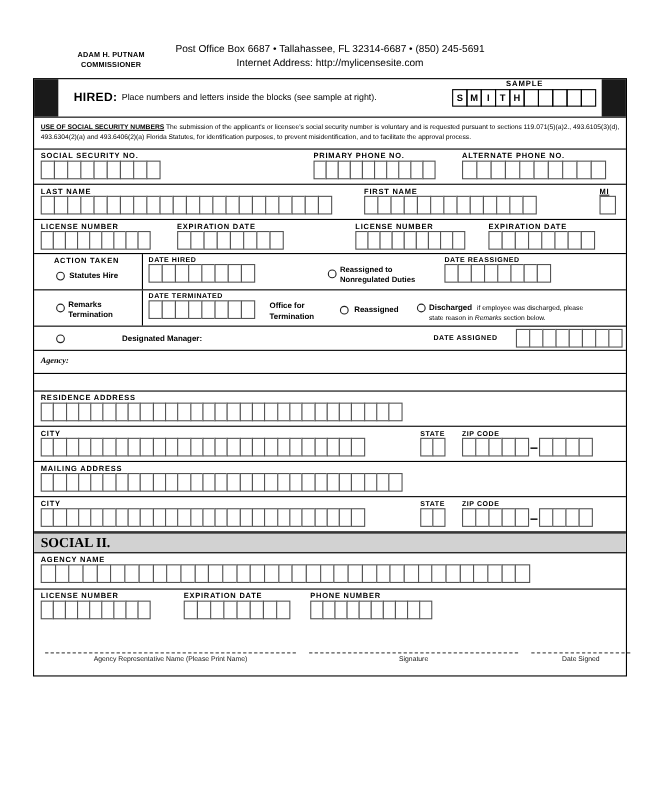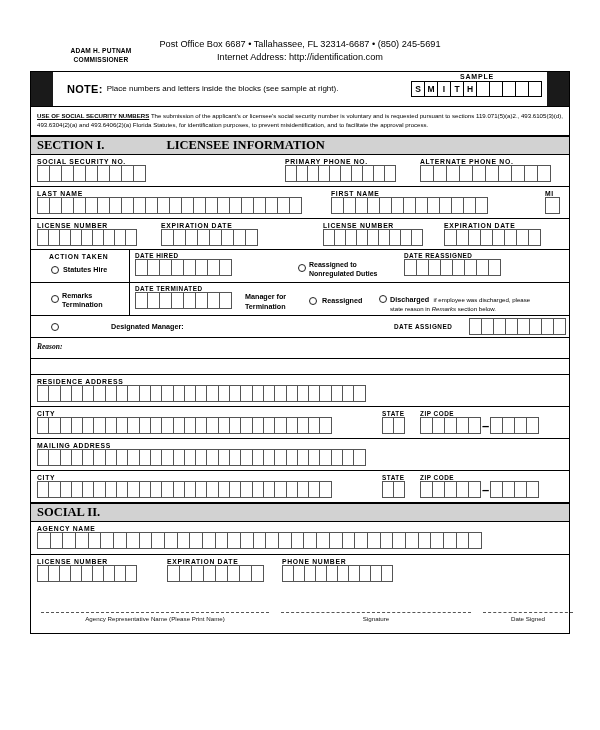--- a/index.html
+++ b/index.html
@@ -86,34 +86,34 @@
   .sig span { display:block; text-align:center; font-size:6.2px; margin-top:2px; color:#111; }
 </style>
 </head>
 <body>
 
 <div class="page">
 
   <div class="hdr">
     <div class="addr">
       <div>Post Office Box 6687 • Tallahassee, FL 32314-6687 • (850) 245-5691</div>
-      <div>Internet Address: http://identification.com</div>
+      <div>Internet Address: http://mylicensesite.com</div>
     </div>
     <div class="commissioner">
       <div>ADAM H. PUTNAM</div>
       <div>COMMISSIONER</div>
     </div>
   </div>
 
   <div class="form">
 
     <div class="note-row">
       <div class="blk"></div>
       <div class="note-mid">
-        <span class="note-label">NOTE:</span>
+        <span class="note-label">HIRED:</span>
         <span class="note-text">Place numbers and letters inside the blocks (see sample at right).</span>
         <div class="sample-wrap">
           <div class="sample-cap">SAMPLE</div>
           <div class="sample-boxes" id="sample-boxes">
               <div class="bx">S</div>
               <div class="bx">M</div>
               <div class="bx">I</div>
               <div class="bx">T</div>
               <div class="bx">H</div>
               <div class="bx"></div>
@@ -125,24 +125,20 @@
         </div>
       </div>
       <div class="blk"></div>
     </div>
 
     <div class="ssn-note">
       <u>USE OF SOCIAL SECURITY NUMBERS</u>
       <span>The submission of the applicant's or licensee's social security number is voluntary and is requested pursuant to sections 119.071(5)(a)2., 493.6105(3)(d), 493.6304(2)(a) and 493.6406(2)(a) Florida Statutes, for identification purposes, to prevent misidentification, and to facilitate the approval process.</span>
     </div>
 
-    <div class="sec-bar">
-      <span>SECTION I.</span>
-      <span class="sec-t2">LICENSEE INFORMATION</span>
-    </div>
 
     <div class="row" style="height:32px;">
       <div class="fld" style="left:6px; top:3px;">
         <div class="lbl">SOCIAL SECURITY NO.</div>
         <div class="cells">
             <div class="c" style="width:13px"></div>
             <div class="c" style="width:13px"></div>
             <div class="c" style="width:13px"></div>
             <div class="c" style="width:13px"></div>
             <div class="c" style="width:13px"></div>
@@ -355,21 +351,21 @@
             <div class="c" style="width:13px"></div>
             <div class="c" style="width:13px"></div>
             <div class="c" style="width:13px"></div>
             <div class="c" style="width:13px"></div>
             <div class="c" style="width:13px"></div>
             <div class="c" style="width:13px"></div>
             <div class="c" style="width:13px"></div>
           </div>
       </div>
       <div class="fld" style="left:214px; top:9px; font-size:7.2px; font-weight:bold; line-height:10px;">
-        <span style="display:block;">Manager for</span>
+        <span style="display:block;">Office for</span>
         <span style="display:block;">Termination</span>
       </div>
       <div class="fld" style="left:278px; top:13px; font-size:7.2px; font-weight:bold;">
         <span class="radio"></span>
         <span style="margin-left:3px;">Reassigned</span>
       </div>
       <div class="fld" style="left:348px; top:9px; width:185px;">
         <span class="radio" style="float:left; margin-top:3px;"></span>
         <span style="display:block; margin-left:11px; line-height:9.5px;">
           <span style="font-size:7.2px; font-weight:bold;">Discharged</span>
@@ -397,21 +393,21 @@
             <div class="c" style="width:13px"></div>
             <div class="c" style="width:13px"></div>
             <div class="c" style="width:13px"></div>
             <div class="c" style="width:13px"></div>
             <div class="c" style="width:13px"></div>
           </div>
       </div>
     </div>
 
     <div class="row remarks">
-      <span class="rk">Reason:</span>
+      <span class="rk">Agency:</span>
     </div>
     <div class="row blankrow"></div>
 
     <div class="row" style="height:32px;">
       <div class="fld" style="left:6px; top:3px;">
         <div class="lbl">RESIDENCE ADDRESS</div>
         <div class="cells">
             <div class="c" style="width:12.3px"></div>
             <div class="c" style="width:12.3px"></div>
             <div class="c" style="width:12.3px"></div>

